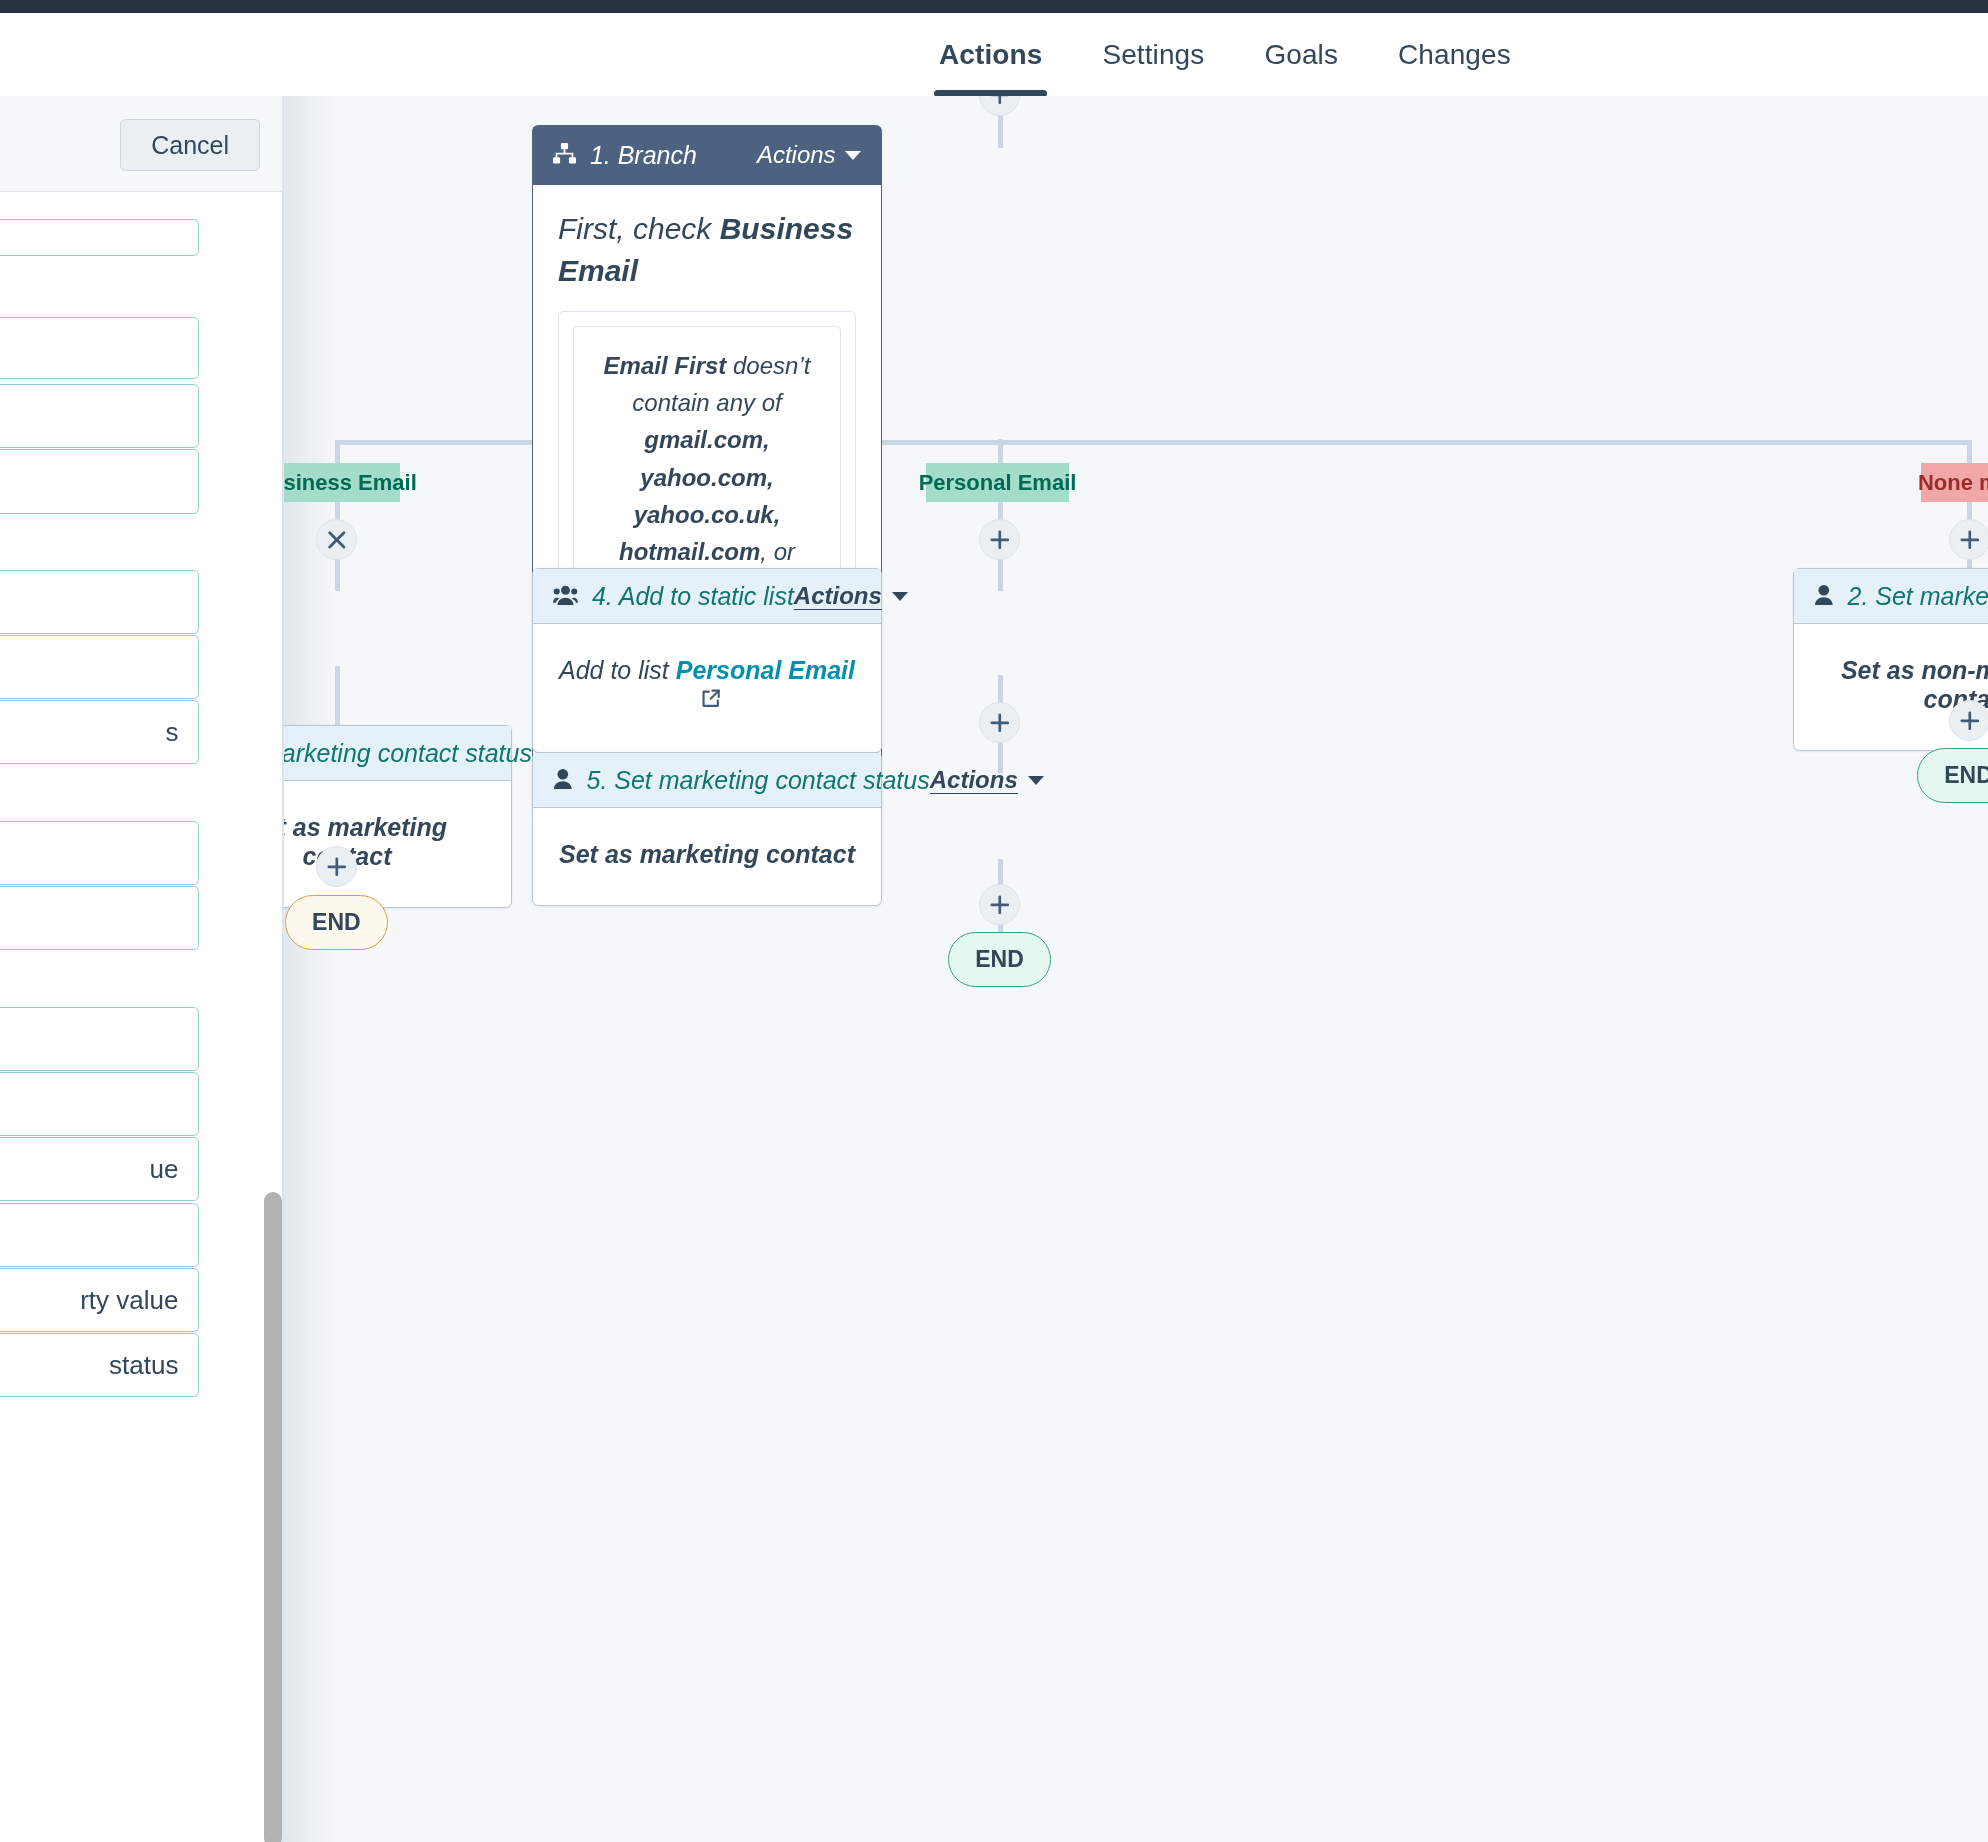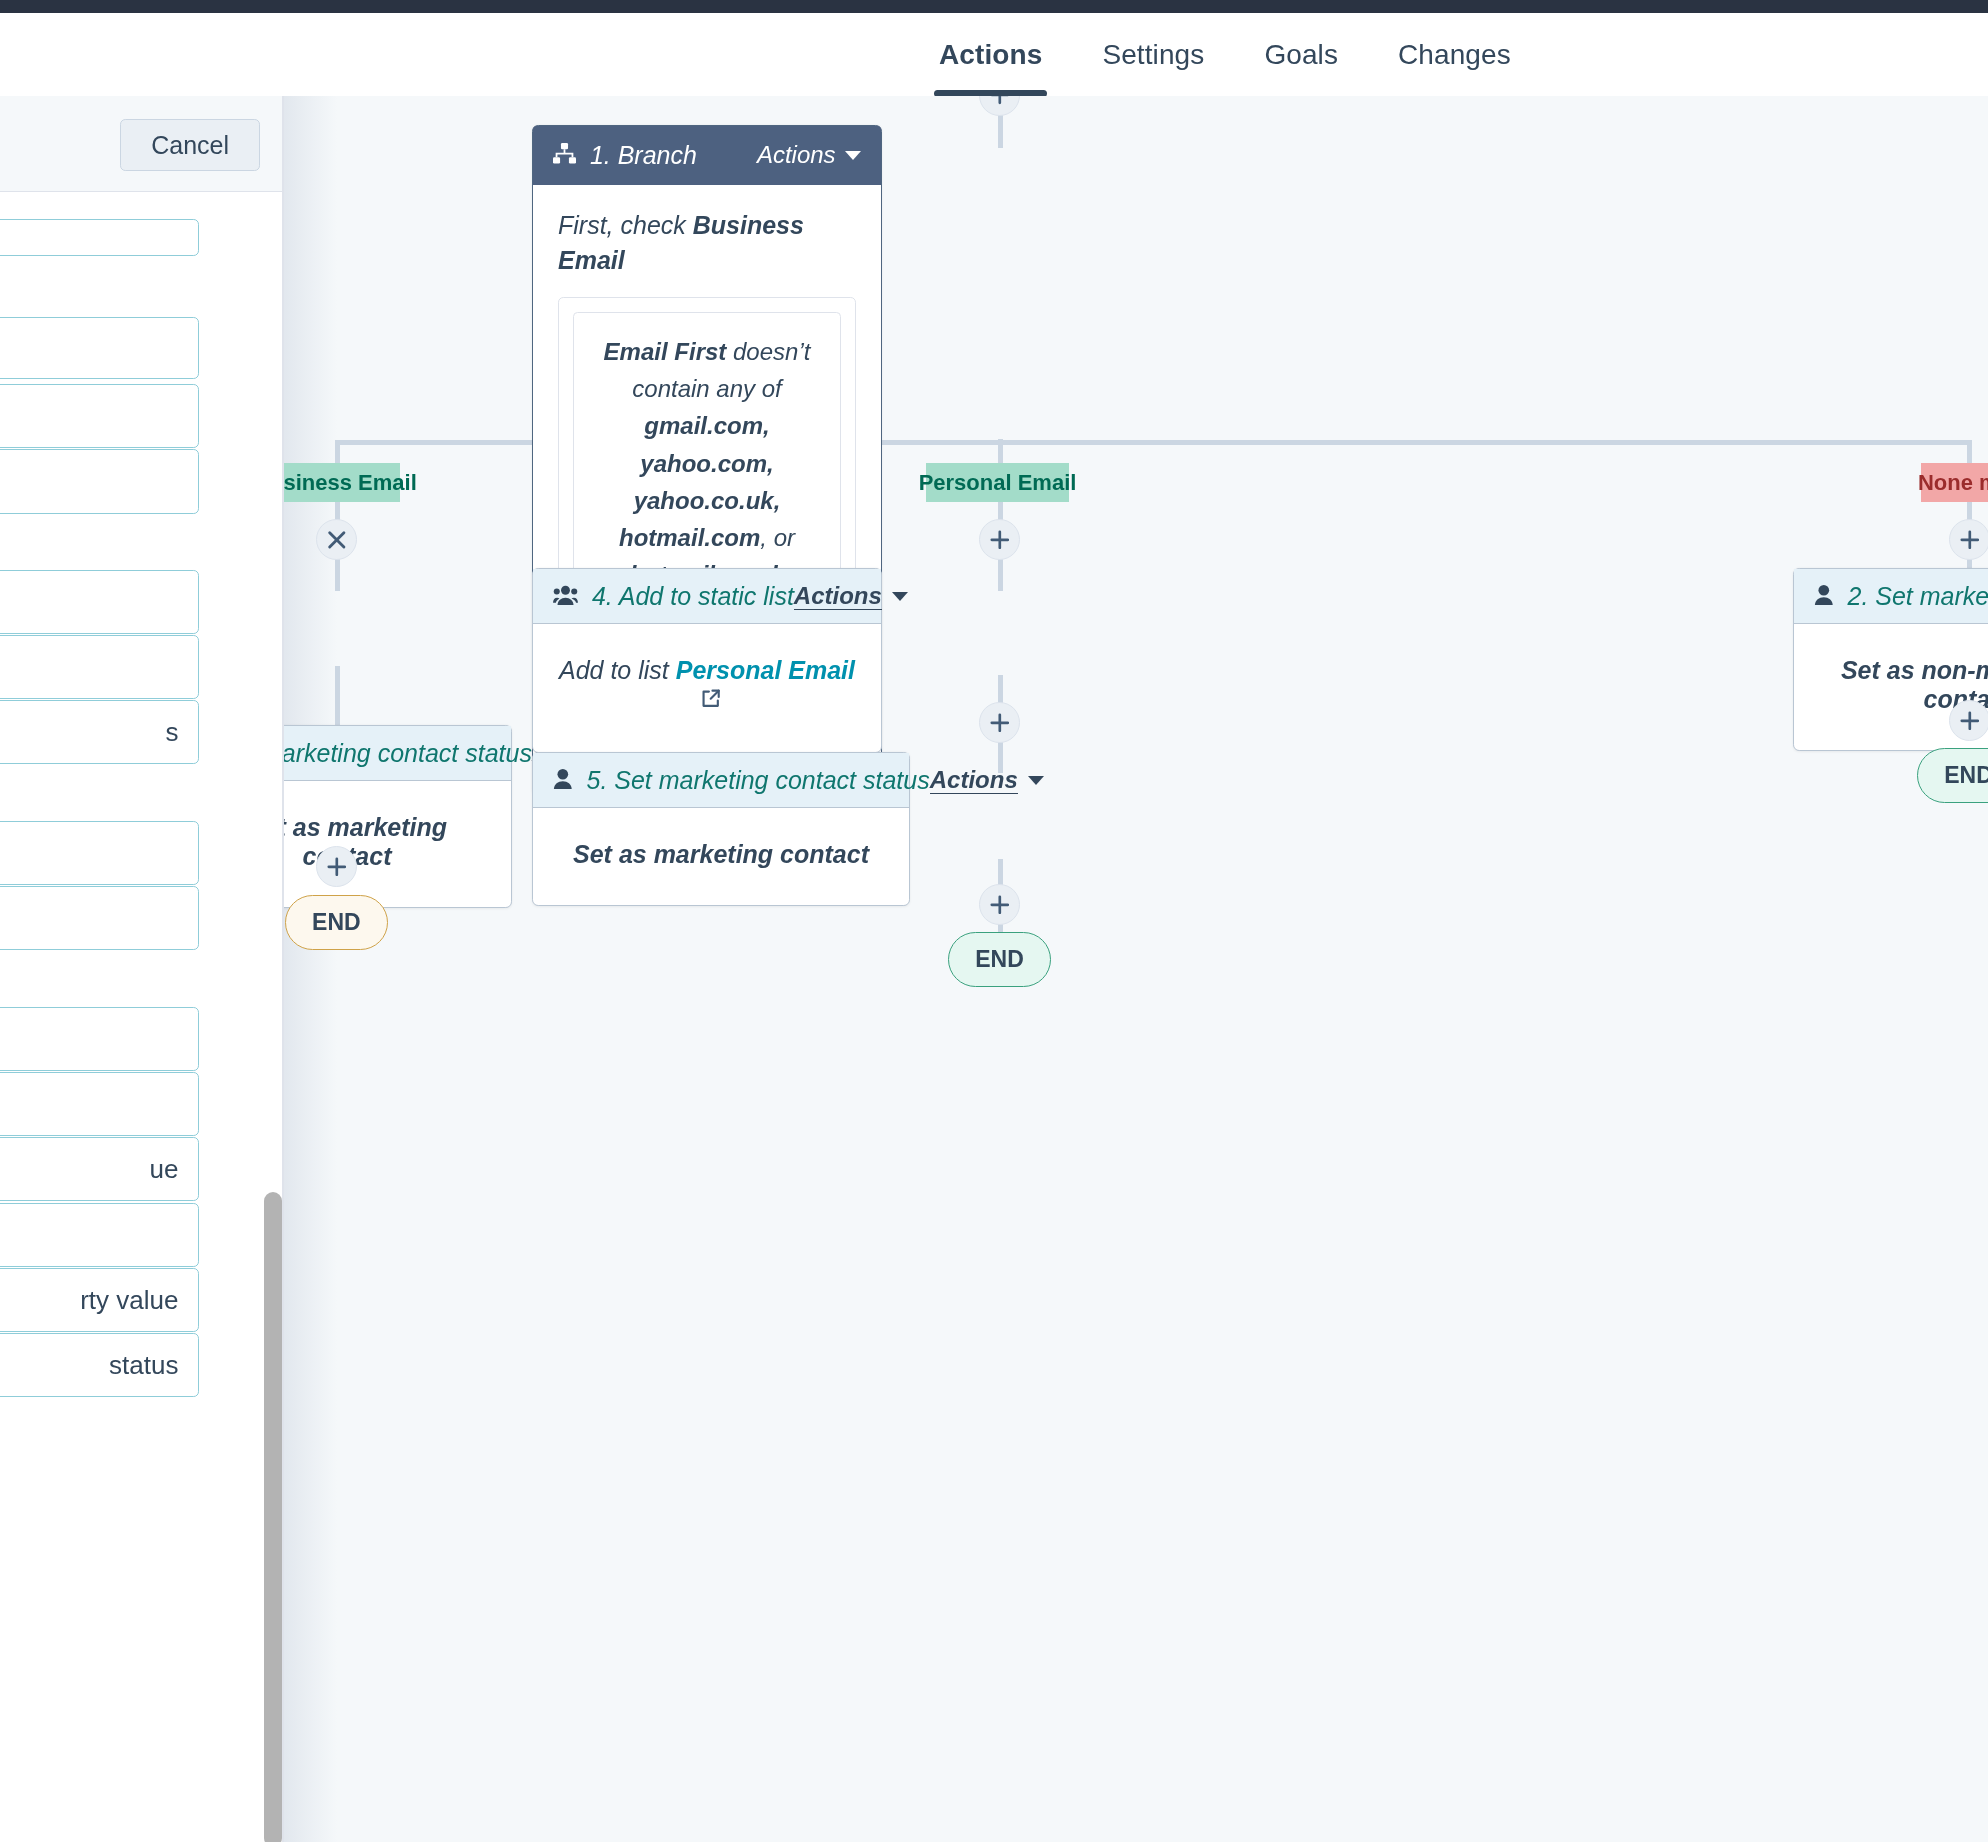--- a/index.html
+++ b/index.html
@@ -92,21 +92,21 @@
   .actions-wrap { display:flex; align-items:center; gap: 9.8px; }
   .caret { width:0;height:0;border-left:8px solid transparent;border-right:8px solid transparent;border-top:9px solid #33475b; }
   .branch-card .actions-link { color:#fff; border-bottom-color: transparent; font-weight:400; }
   .branch-card .caret { border-top-color:#fff; }
 
   .act-hd { background: #e5f1f8; border-bottom: 0.9px solid #b9c6d3; }
   .act-hd .card-ttl { color: #0f766e; }
 
   .card-body { padding: 23px 25px 27px; }
 
-  .b-line { font-size: 25px; color: #33475b; line-height: 1.4; }
+  .b-line { font-size: 30px; color: #33475b; line-height: 1.4; }
   .b-line b { font-weight: 700; }
   .b-line.muted { color: #99a9ba; }
   .b-line.muted b { color: #8c9bae; font-weight: 700; }
 
   .cond-outer {
     border: 1.8px solid #dfe3eb; border-radius: 5.3px;
     margin: 19.6px 0 16px; padding: 14.3px;
   }
   .cond-inner {
     border: 1.8px solid #dfe3eb; border-radius: 4.5px;
@@ -339,21 +339,21 @@
         </span>
       </div>
     </div>
     <div class="vline" style="left:714px; top:579px; height:98px;"></div>
     <div class="circ" style="left:695px; top:606px;">
       <svg width="19.6" height="19.6" viewBox="0 0 22 22">
           <path d="M11 2v18M2 11h18" stroke="#425b76" stroke-width="3" stroke-linecap="round"></path>
         </svg>
     </div>
 
-    <div class="card" style="left:248px; top:656px; width:378px;">
+    <div class="card" style="left:248px; top:656px; width:350px;">
       <div class="card-hd act-hd">
         <div class="left">
           <span>
             <svg width="19.6" height="21.4" viewBox="0 0 22 24" fill="#33475b">
               <circle cx="11" cy="7" r="6"></circle>
                 <path d="M1 24c0-5.5 4.5-9 10-9s10 3.5 10 9z"></path>
             </svg>
           </span>
           <span class="card-ttl">5. Set marketing contact status</span>
         </div>

